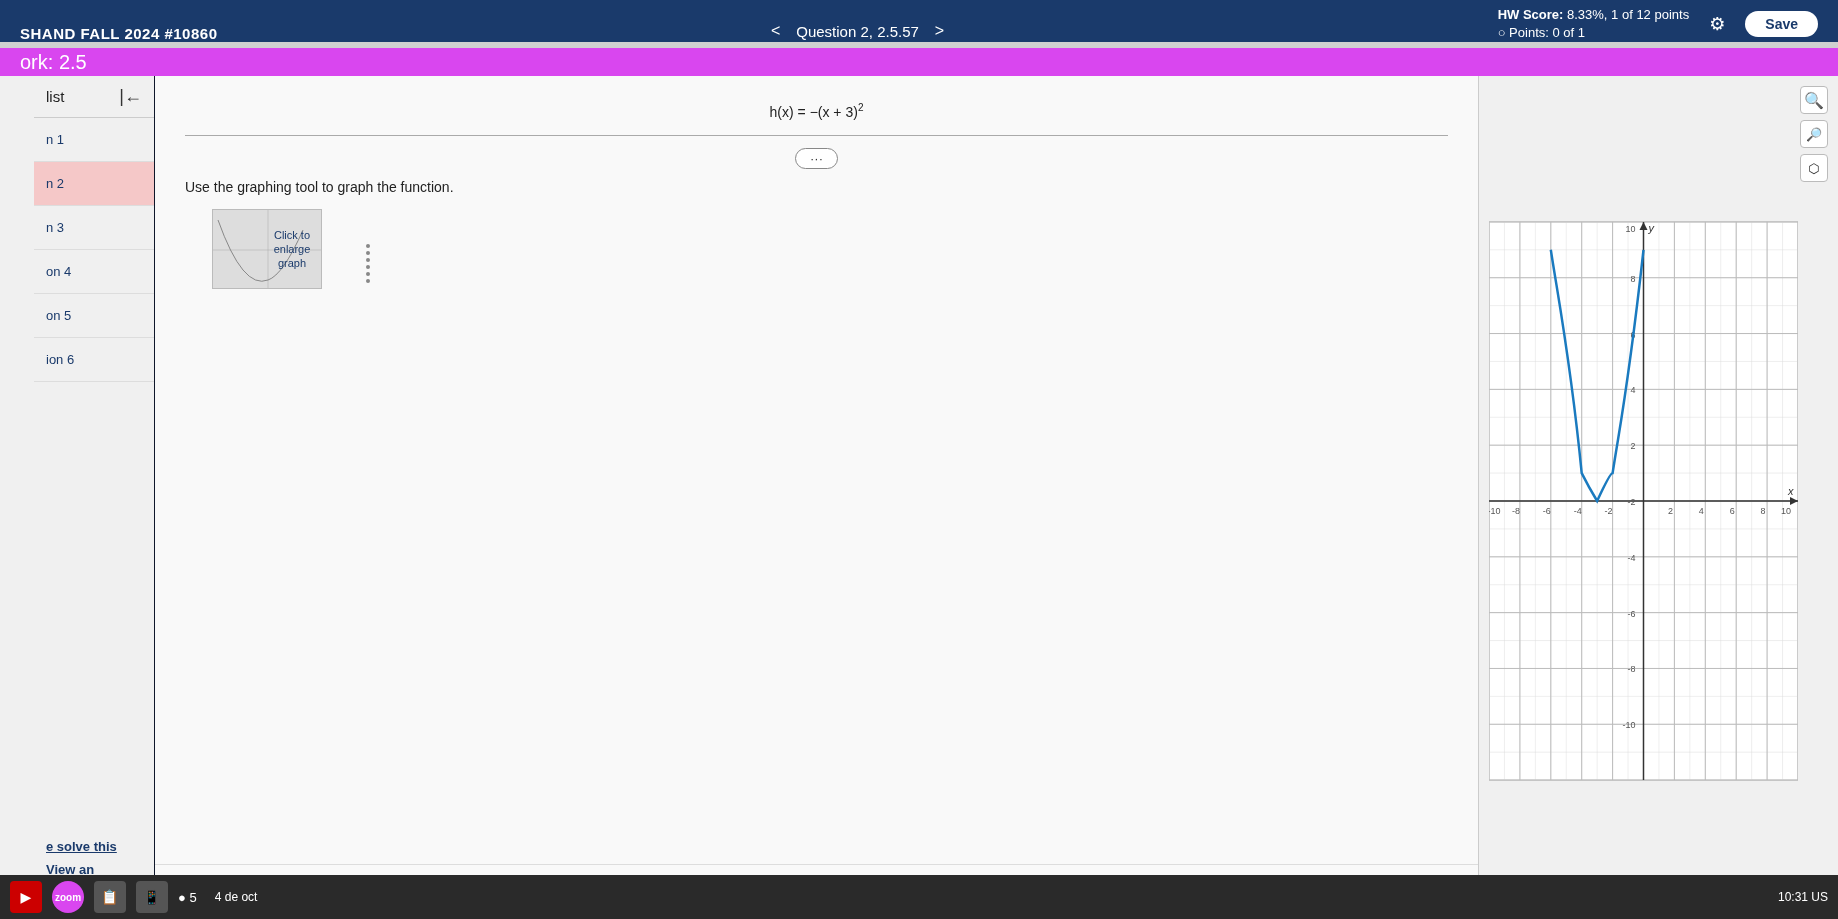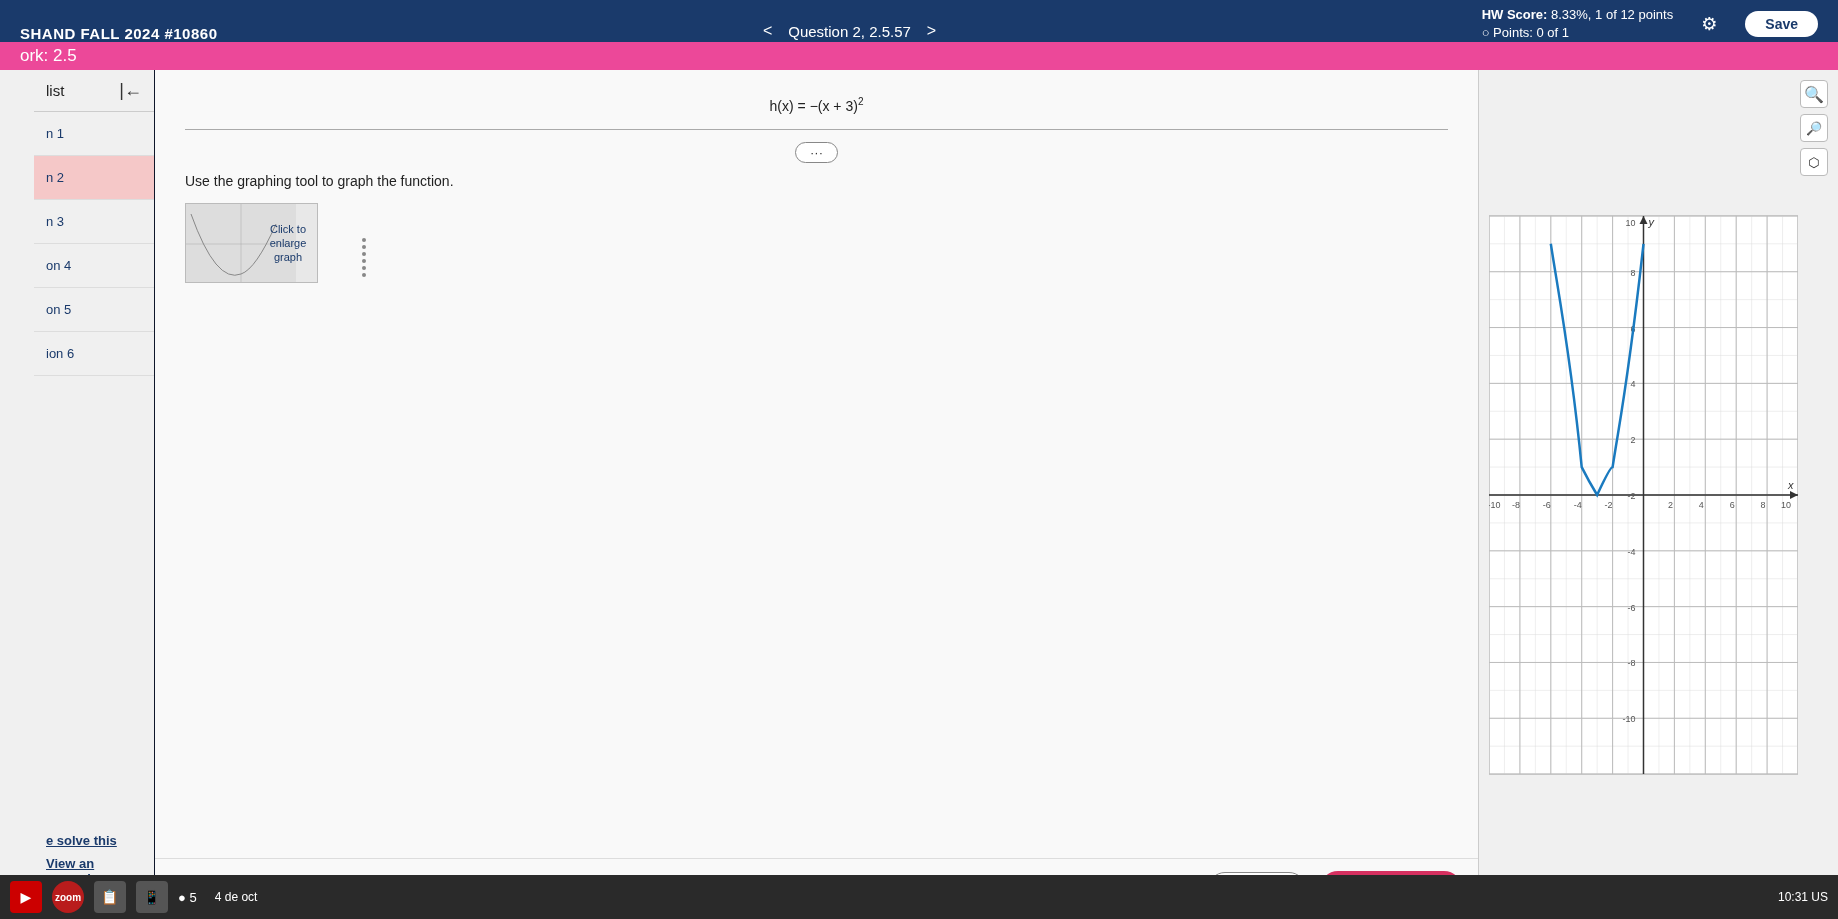--- a/index.html
+++ b/index.html
@@ -13,42 +13,43 @@
       align-items: flex-end;
       justify-content: space-between;
       padding: 0 20px;
       height: 42px;
     }
     .top-bar-title { font-weight: bold; font-size: 15px; letter-spacing: 0.5px; }
     .top-bar-nav { display: flex; align-items: center; gap: 10px; font-size: 15px; }
     .nav-btn { background: none; border: none; color: white; font-size: 16px; cursor: pointer; padding: 2px 6px; }
     .question-label { font-size: 15px; font-weight: 500; }
     .top-bar-score { font-size: 13px; line-height: 1.4; }
-    .top-bar-right { display: flex; align-items: center; gap: 28px; }
+    .top-bar-right { display: flex; align-items: center; gap: 20px; }
     .gear-btn { background: none; border: none; color: white; font-size: 18px; cursor: pointer; }
     .save-btn {
       background: white;
       color: #1a3a6b;
       border: none;
       border-radius: 20px;
       padding: 5px 20px;
       font-size: 14px;
       font-weight: bold;
       cursor: pointer;
     }
 
     
     .second-bar {
-      background: #ec4899;
+      background: #d946ef;
       color: white;
       padding: 4px 20px;
-      font-size: 17px;
+      font-size: 20px;
       height: 28px;
       display: flex;
       align-items: center;
+      margin-top: 6px;
     }
 
     
     .main-layout {
       display: flex;
       height: calc(919px - 70px);
     }
 
     
     .sidebar {
@@ -108,27 +109,28 @@
       color: #333;
     }
     .graphing-instruction { font-size: 14px; color: #222; margin-bottom: 14px; }
     .graph-thumb-container {
       display: flex;
       align-items: flex-start;
       gap: 12px;
       margin-bottom: 10px;
     }
     .graph-thumb {
-      width: 133px;
+      width: 110px;
       height: 80px;
       background: #e8e8e8;
       border: 1px solid #bbb;
       position: relative;
       cursor: pointer;
       overflow: hidden;
+      margin-left: 27px;
     }
     .graph-thumb-text {
       position: absolute;
       right: 4px;
       top: 50%;
       transform: translateY(-50%);
       font-size: 11px;
       color: #1a3a6b;
       text-align: center;
       line-height: 1.3;
@@ -478,21 +480,21 @@
       </svg>
     </div>
   </div>
 
 </div>
 
 <div class="taskbar">
   <div class="taskbar-icon" style="background:#cc0000;">
     <span style="color:white; font-size:14px;">▶</span>
   </div>
-  <div class="taskbar-icon" style="background:#b91c1c; border-radius:50%;">
+  <div class="taskbar-icon" style="background:#d946ef; border-radius:50%;">
     <span style="color:white; font-size:10px; font-weight:bold;">zoom</span>
   </div>
   <div class="taskbar-icon" style="background:#555;">
     <span style="color:white; font-size:14px;">📋</span>
   </div>
   <div class="taskbar-icon" style="background:#555;">
     <span style="color:white; font-size:14px;">📱</span>
   </div>
   <div style="color:white; font-size:13px; display:flex; align-items:center; gap:4px;">
     ● 5

